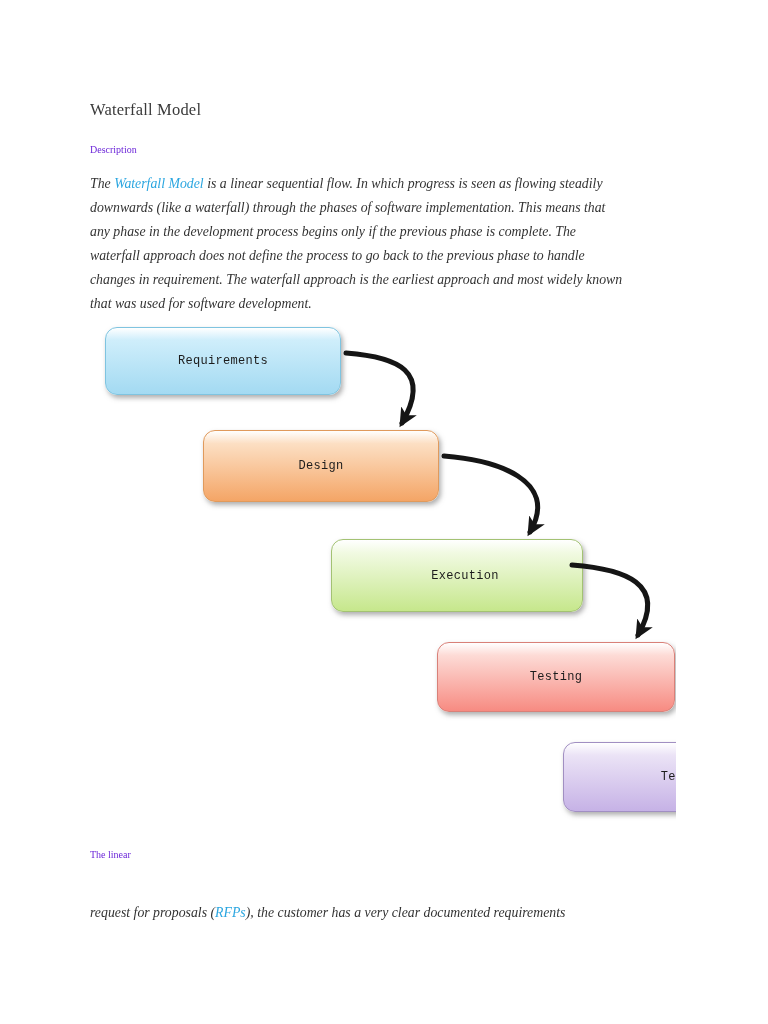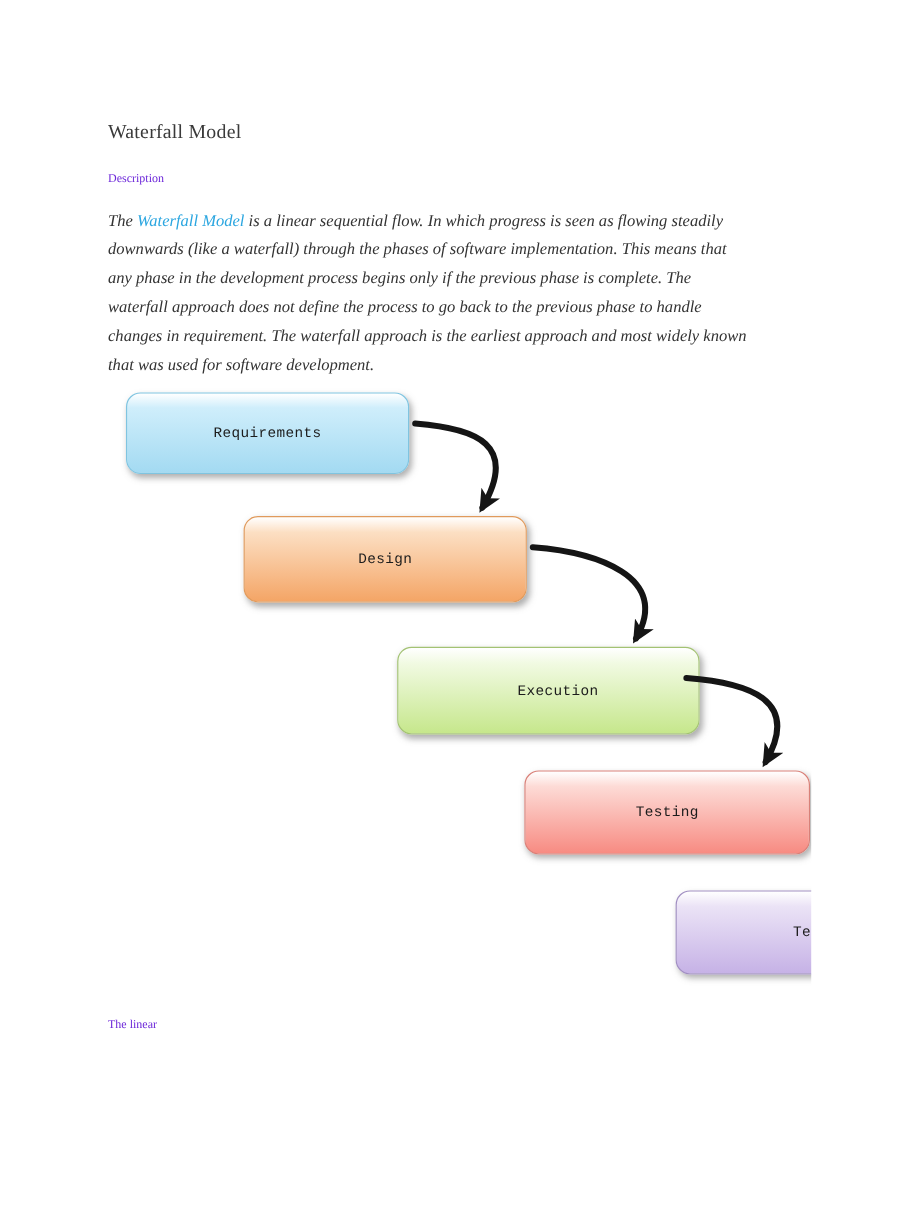--- a/index.html
+++ b/index.html
@@ -66,15 +66,15 @@
       <div class="phase-box" style="left: 437px; top: 642px; width: 236px; height: 68px; background: linear-gradient(rgb(255, 255, 255) 0%, rgb(253, 219, 214) 18%, rgb(247, 139, 130) 100%); border: 1px solid rgb(217, 128, 120);">
         <span class="phase-label">Testing</span>
       </div>
       <div class="phase-box" style="left: 563px; top: 742px; width: 246px; height: 68px; background: linear-gradient(rgb(255, 255, 255) 0%, rgb(235, 227, 246) 18%, rgb(198, 178, 230) 100%); border: 1px solid rgb(161, 143, 194);">
         <span class="phase-label">Testing</span>
       </div>
     </div>
 
   <h2 class="sec-heading heading-usage">The linear</h2>
 
-  <p class="body-para para-usage"><br><br></p>
+  <p class="body-para para-usage"><br><span class="para-line"><span>request for proposals (</span><a class="doc-link" href="#" style="color: rgb(43, 166, 224);">RFPs</a><span>), the customer has a very clear documented requirements</span></span><br></p>
 
 </div>
 
 </body></html>

